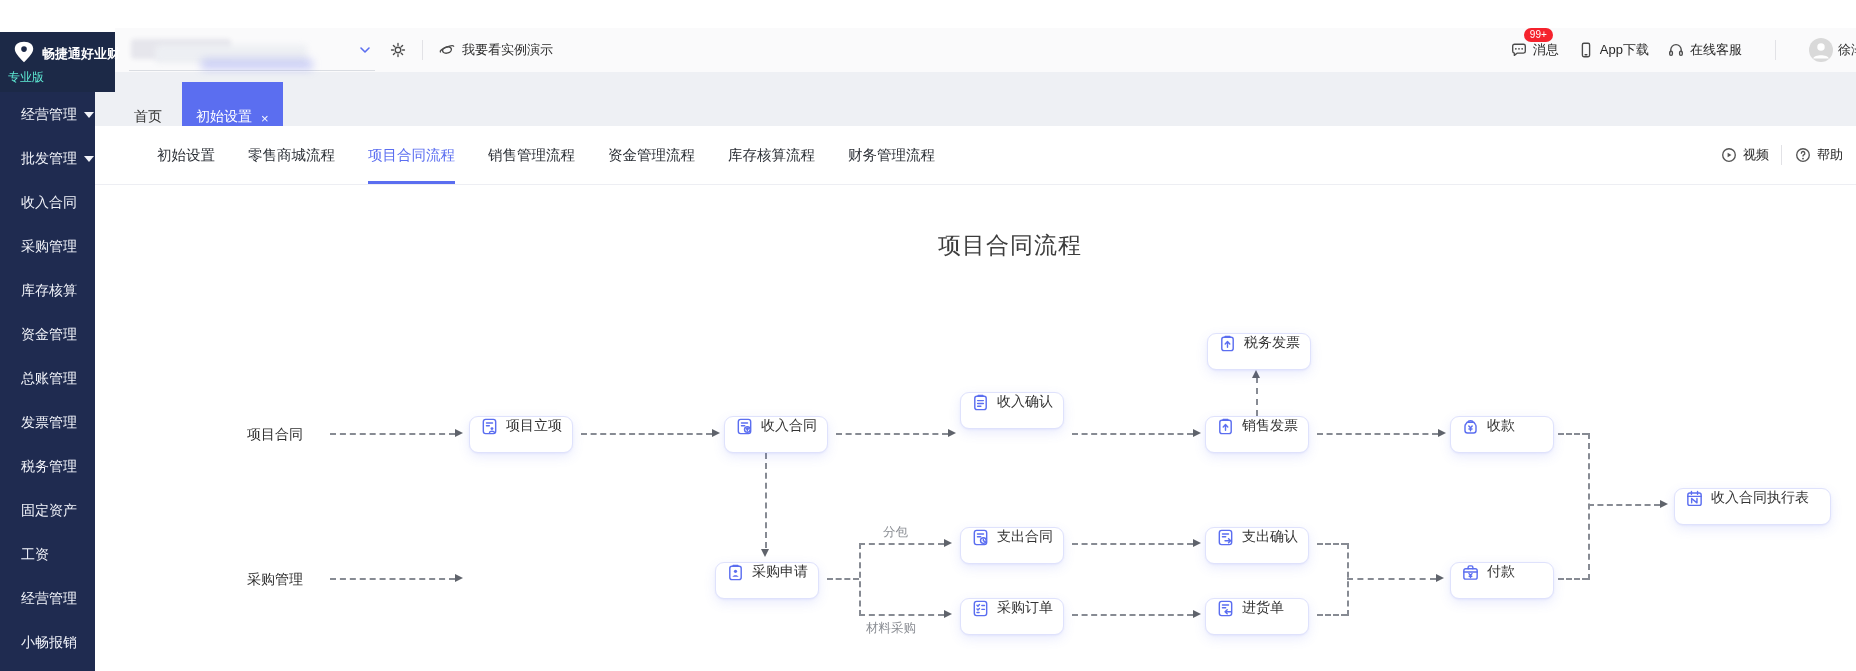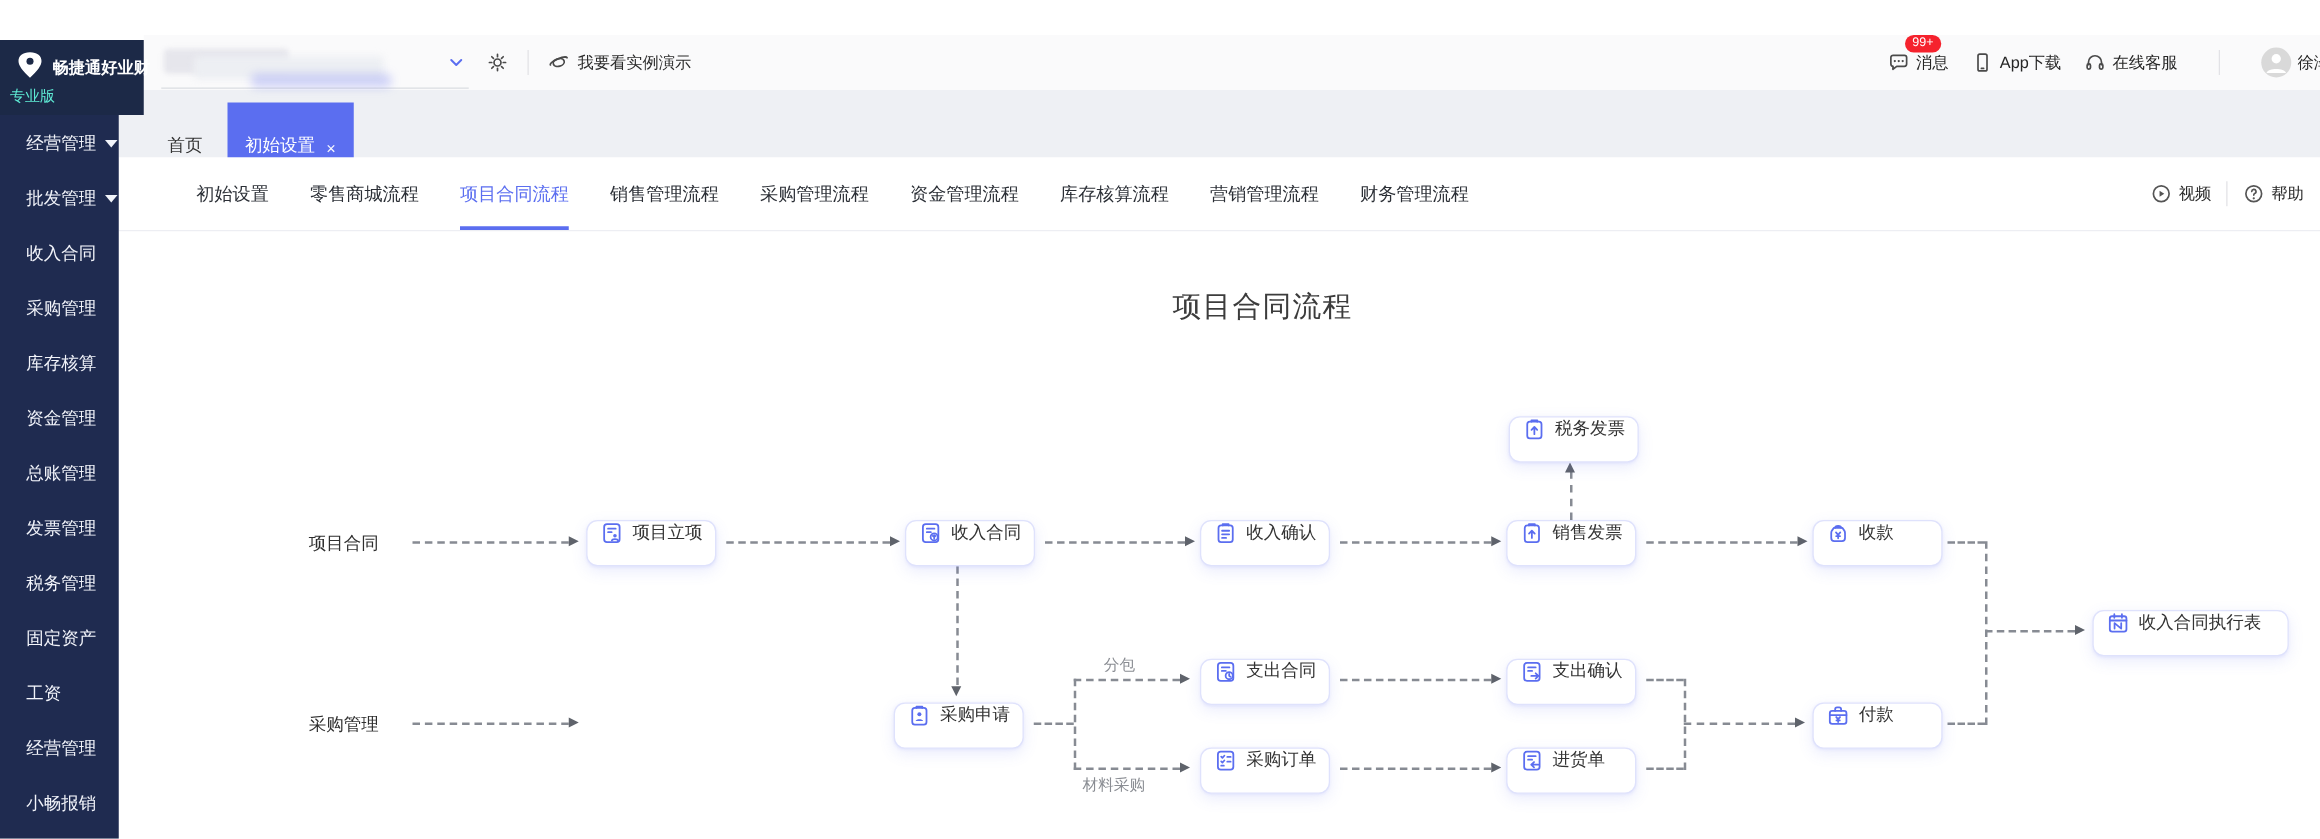--- a/index.html
+++ b/index.html
@@ -143,21 +143,21 @@
   </div>
   <div class="node" style="left:724px;top:416px">
     <span class="nicon"><svg viewBox="0 0 20 20">
           <rect x="3.5" y="2.5" width="13" height="15" rx="2.4"></rect>
           <path d="M6.8 6.3h6.4M6.8 9.2h3.4"></path>
           <circle cx="13" cy="13.2" r="3" fill="#fff"></circle>
           <path d="M13 11.6v3.2M11.8 12.3l1.2 1 1.2-1"></path>
         </svg></span>
     <span class="nlabel">收入合同</span>
   </div>
-  <div class="node" style="left:960px;top:416px">
+  <div class="node" style="left:960px;top:392px">
     <span class="nicon"><svg viewBox="0 0 20 20">
           <rect x="4" y="3.5" width="12" height="14" rx="2.2"></rect>
           <path d="M7.5 3.5v-1h5v1"></path>
           <path d="M7 8h6M7 11h6M7 14h3.4"></path>
         </svg></span>
     <span class="nlabel">收入确认</span>
   </div>
   <div class="node" style="left:1205px;top:416px">
     <span class="nicon"><svg viewBox="0 0 20 20">
           <rect x="4" y="3.5" width="12" height="14" rx="2.2"></rect>
@@ -386,30 +386,24 @@
   <div class="nav-item">
       <span>零售商城流程</span>
     </div>
   <div class="nav-item active">
       <span>项目合同流程</span>
     </div>
   <div class="nav-item">
       <span>销售管理流程</span>
     </div>
   <div class="nav-item">
-      <span>采购管理流程</span>
-    </div>
-  <div class="nav-item">
       <span>资金管理流程</span>
     </div>
   <div class="nav-item">
       <span>库存核算流程</span>
-    </div>
-  <div class="nav-item">
-      <span>营销管理流程</span>
     </div>
   <div class="nav-item">
       <span>财务管理流程</span>
     </div>
   <div class="nav-right">
     <span class="hitem">
       <span class="hicon">
         <svg viewBox="0 0 20 20">
             <circle cx="10" cy="10" r="7"></circle>
             <path d="M8.5 7.4l4.2 2.6-4.2 2.6z" fill="#555" stroke="none"></path>

